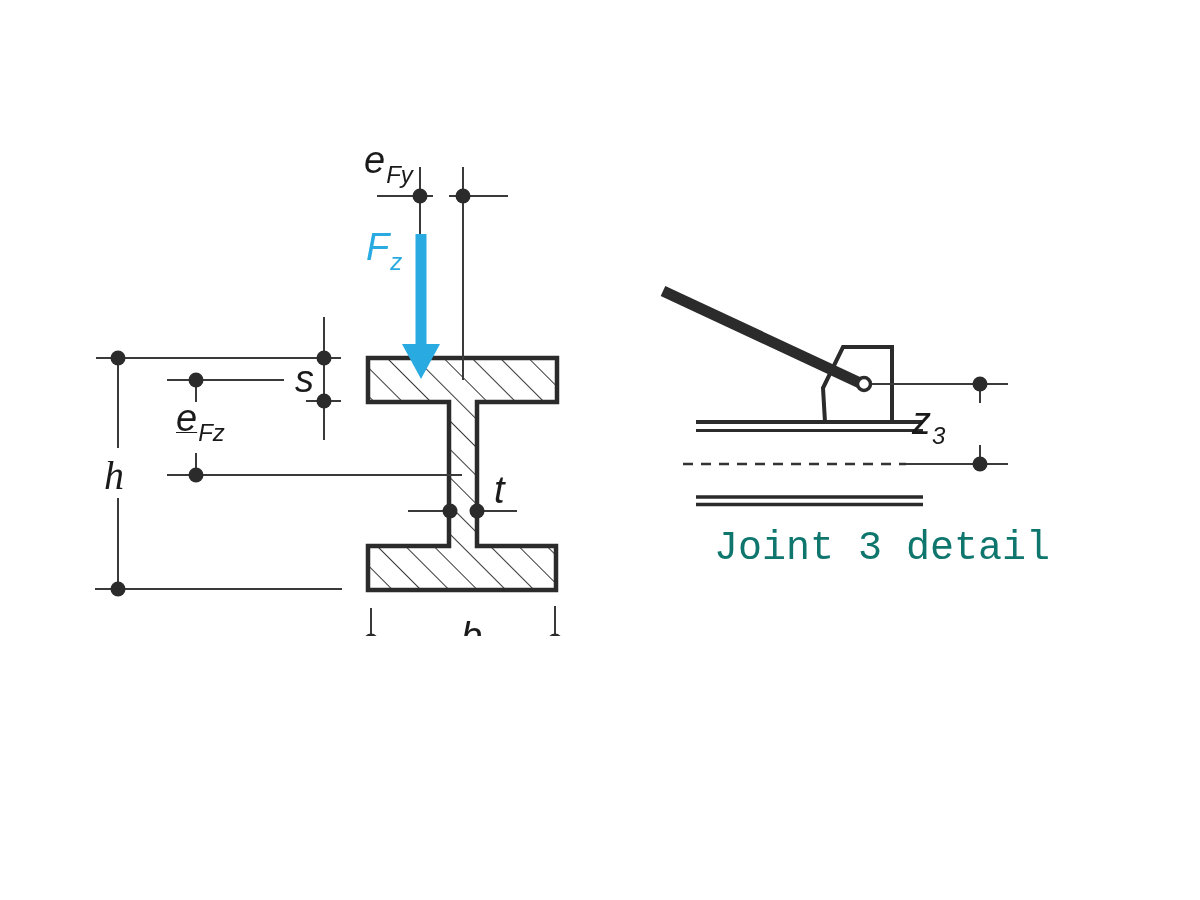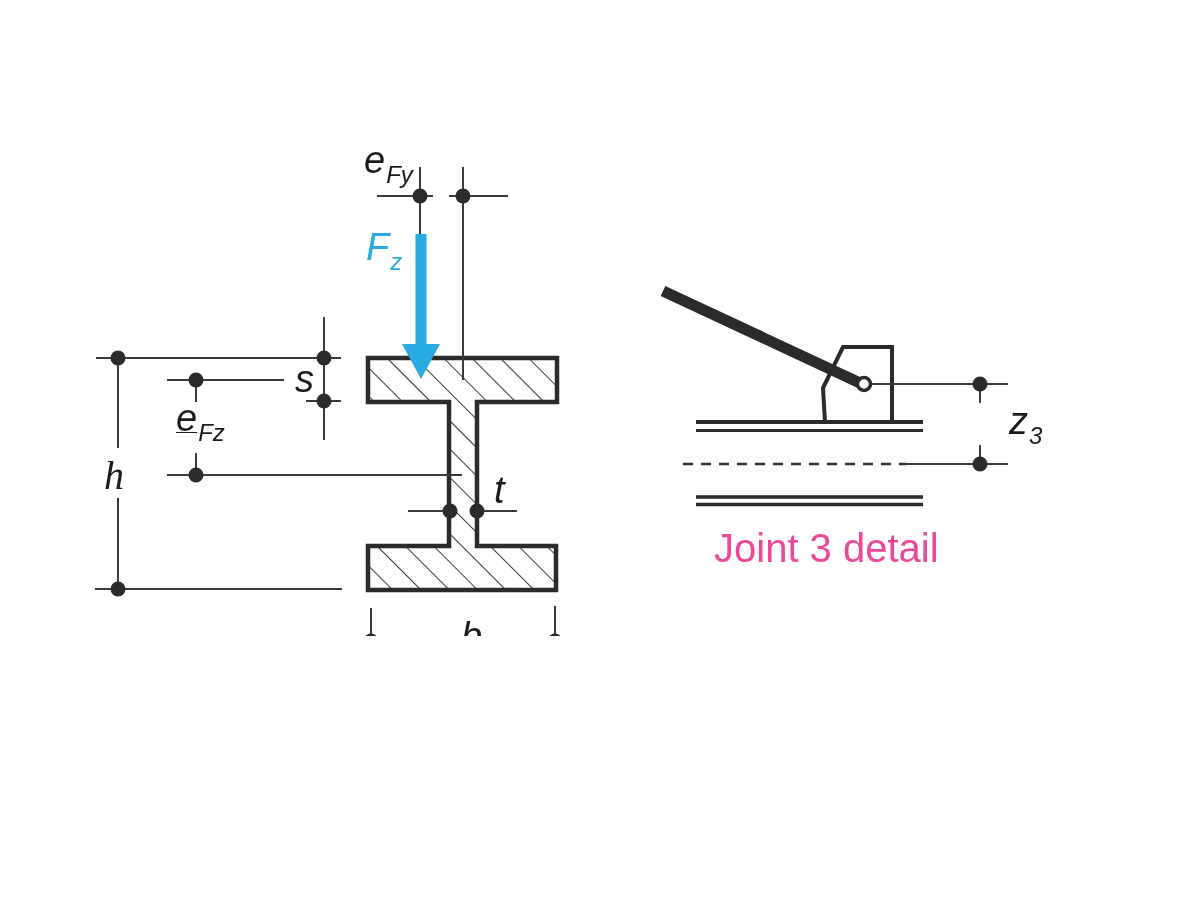--- a/index.html
+++ b/index.html
@@ -22,22 +22,22 @@
   }
   .lbl .main{font-size:38px;}
   .lbl .sub{display:inline-block;font-size:24px;transform:translateY(10px);margin-left:1px;}
   .lbl.serif{font-family:"Liberation Serif",serif;font-size:40px;}
   .lbl.single{font-size:38px;}
   .lbl.blue{color:#29ABE2;}
   .caption{
     position:absolute;
     font-style:normal;
     font-size:40px;
-    color:#ec4899;
-    font-family:Liberation Sans, sans-serif;
+    color:#0f766e;
+    font-family:Liberation Mono, monospace;
     white-space:nowrap;
   }
 </style>
 </head>
 <body>
 
 <div id="canvas">
 
   <svg id="linework" width="1200" height="900" viewBox="0 0 1200 900">
     <defs>
@@ -144,19 +144,19 @@
   </div>
 
   <div class="lbl single" style="left:494px;top:471px;">
     <span>t</span>
   </div>
 
   <div class="lbl single" style="left:461px;top:617px;">
     <span>b</span>
   </div>
 
-  <div class="lbl" style="left:1009px;top:402px;">
+  <div class="lbl" style="left:912px;top:402px;">
     <span class="main">z</span><span class="sub">3</span>
   </div>
 
   <div class="caption" style="left:714px;top:526px;">Joint 3 detail</div>
 
 </div>
 
 </body></html>

